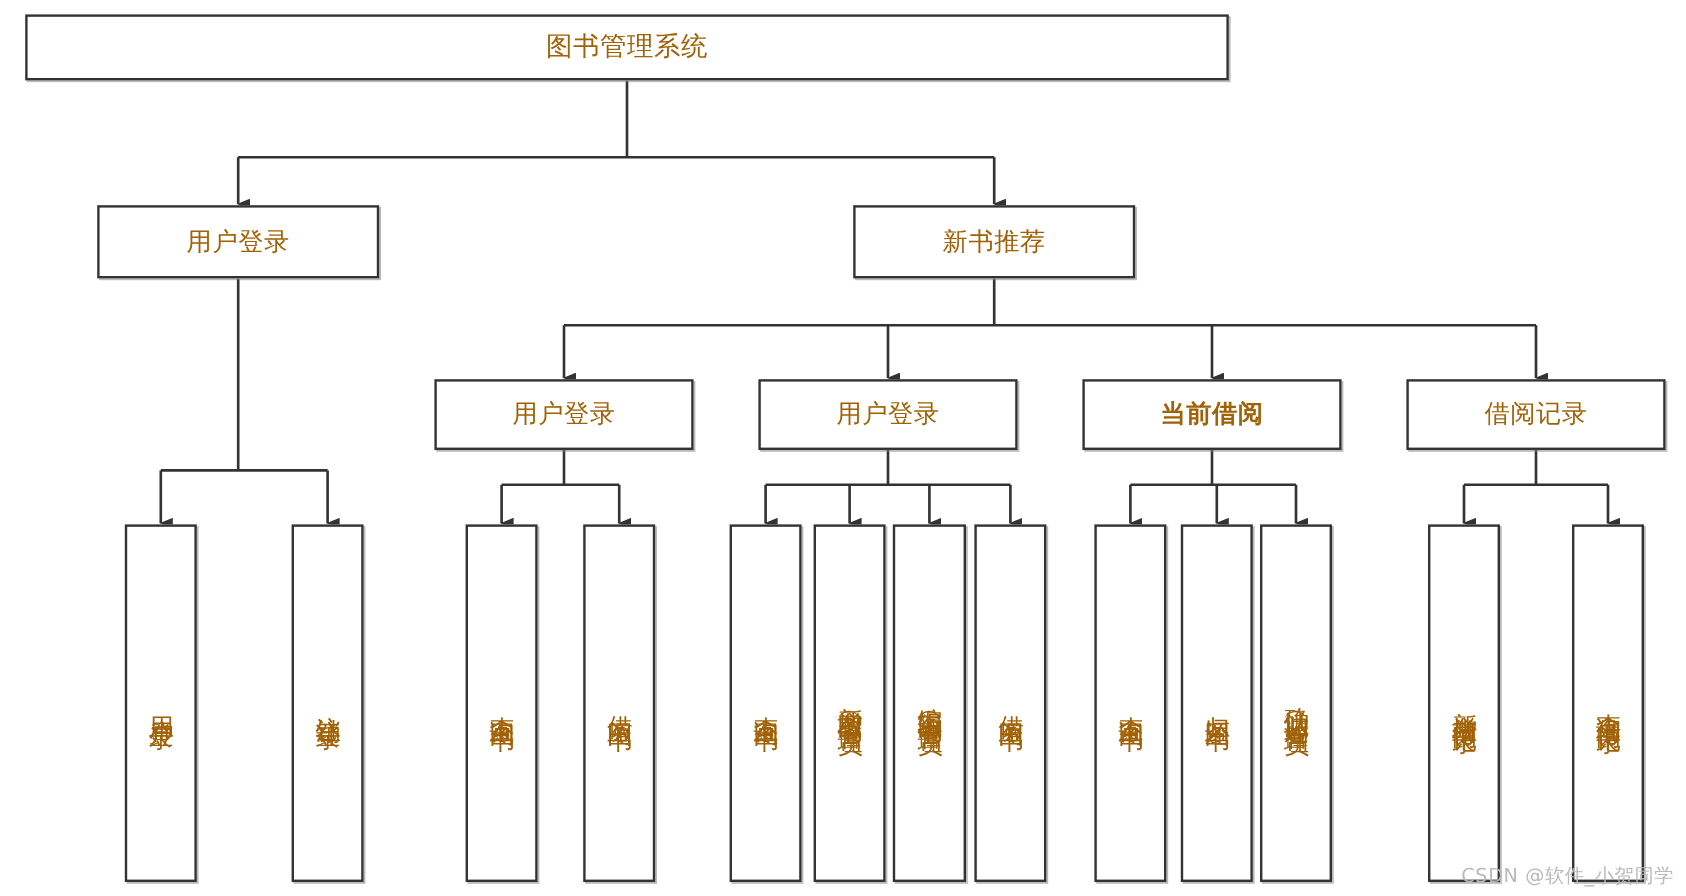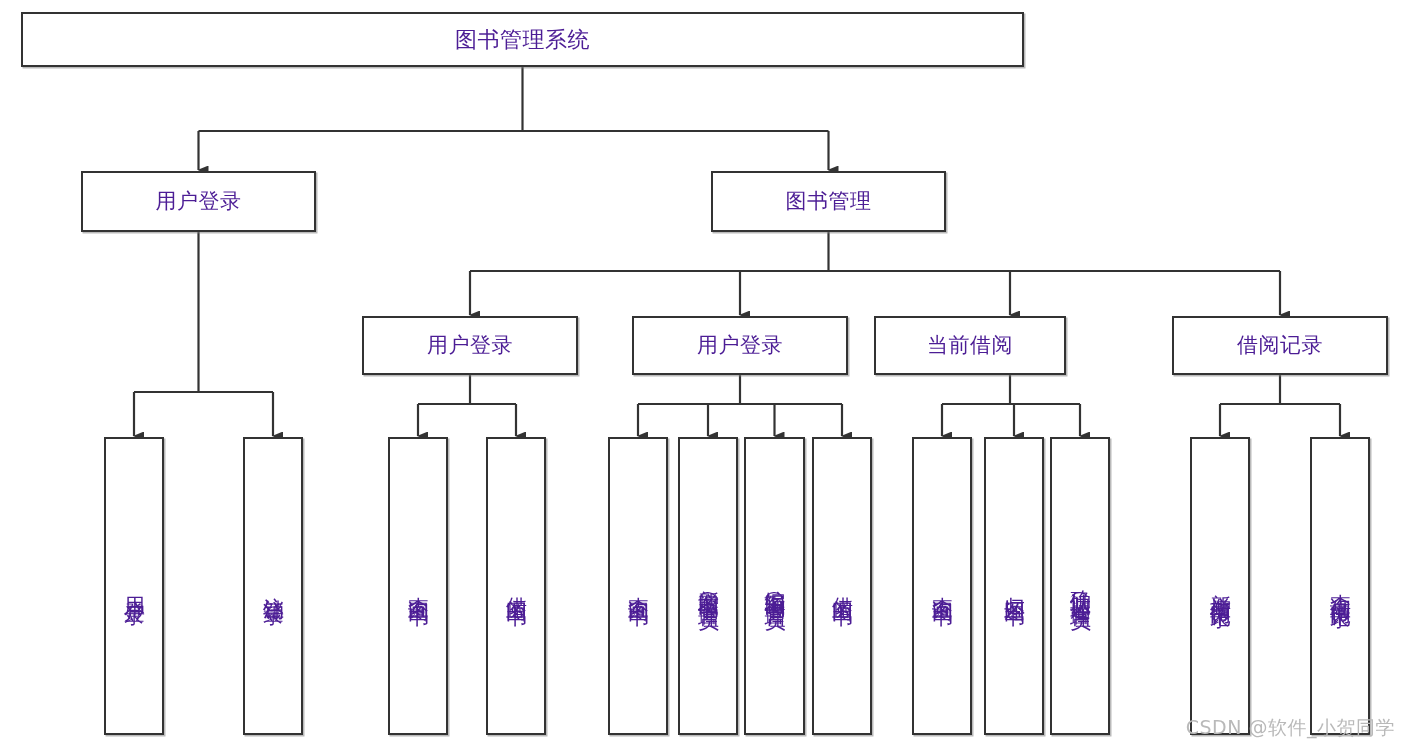--- a/index.html
+++ b/index.html
@@ -26,21 +26,21 @@
     position: absolute;
     box-sizing: border-box;
     background: #ffffff;
     border: 2px solid #333333;
     box-shadow: 1.5px 1.5px 0 0 rgba(130,130,130,0.55);
     display: flex;
     align-items: center;
     justify-content: center;
   }
   .node-label {
-    color: #4c1d95;
+    color: #a16207;
     font-size: 21px;
     line-height: 1.24;
     letter-spacing: 0.5px;
     white-space: nowrap;
     text-align: center;
     font-family: "DejaVu Sans", "Liberation Sans", sans-serif;
   }
   .node-box.vertical .node-label {
     writing-mode: vertical-rl;
     text-orientation: upright;
@@ -55,21 +55,21 @@
     top: 0;
     width: 1405px;
     height: 747px;
     pointer-events: none;
     overflow: visible;
   }
   .watermark {
     position: absolute;
     right: 10px;
     bottom: 6px;
-    font-size: 19px;
+    font-size: 16px;
     color: #b9b9b9;
     letter-spacing: 0.5px;
     white-space: nowrap;
     font-family: "DejaVu Sans", "Liberation Sans", sans-serif;
   }
 </style>
 </head>
 <body>
 
 <div id="diagram-root">
@@ -116,29 +116,29 @@
       </g>
   </svg>
   <div id="node-layer">
       <div class="node-box root" style="left: 21px; top: 12px; width: 1003px; height: 55px;">
         <span class="node-label">图书管理系统</span>
       </div>
       <div class="node-box" style="left: 81px; top: 171px; width: 235px; height: 61px;">
         <span class="node-label">用户登录</span>
       </div>
       <div class="node-box" style="left: 711px; top: 171px; width: 235px; height: 61px;">
-        <span class="node-label">图书管理</span>
+        <span class="node-label">新书推荐</span>
       </div>
       <div class="node-box" style="left: 362px; top: 316px; width: 216px; height: 59px;">
         <span class="node-label">用户登录</span>
       </div>
       <div class="node-box" style="left: 632px; top: 316px; width: 216px; height: 59px;">
         <span class="node-label">用户登录</span>
       </div>
-      <div class="node-box" style="left: 874px; top: 316px; width: 192px; height: 59px;">
+      <div class="node-box" style="left: 902px; top: 316px; width: 216px; height: 59px; font-weight: bold;">
         <span class="node-label">当前借阅</span>
       </div>
       <div class="node-box" style="left: 1172px; top: 316px; width: 216px; height: 59px;">
         <span class="node-label">借阅记录</span>
       </div>
       <div class="node-box vertical" style="left: 104px; top: 437px; width: 60px; height: 298px;">
         <span class="node-label">用户登录</span>
       </div>
       <div class="node-box vertical" style="left: 243px; top: 437px; width: 60px; height: 298px;">
         <span class="node-label">注销登录</span>

